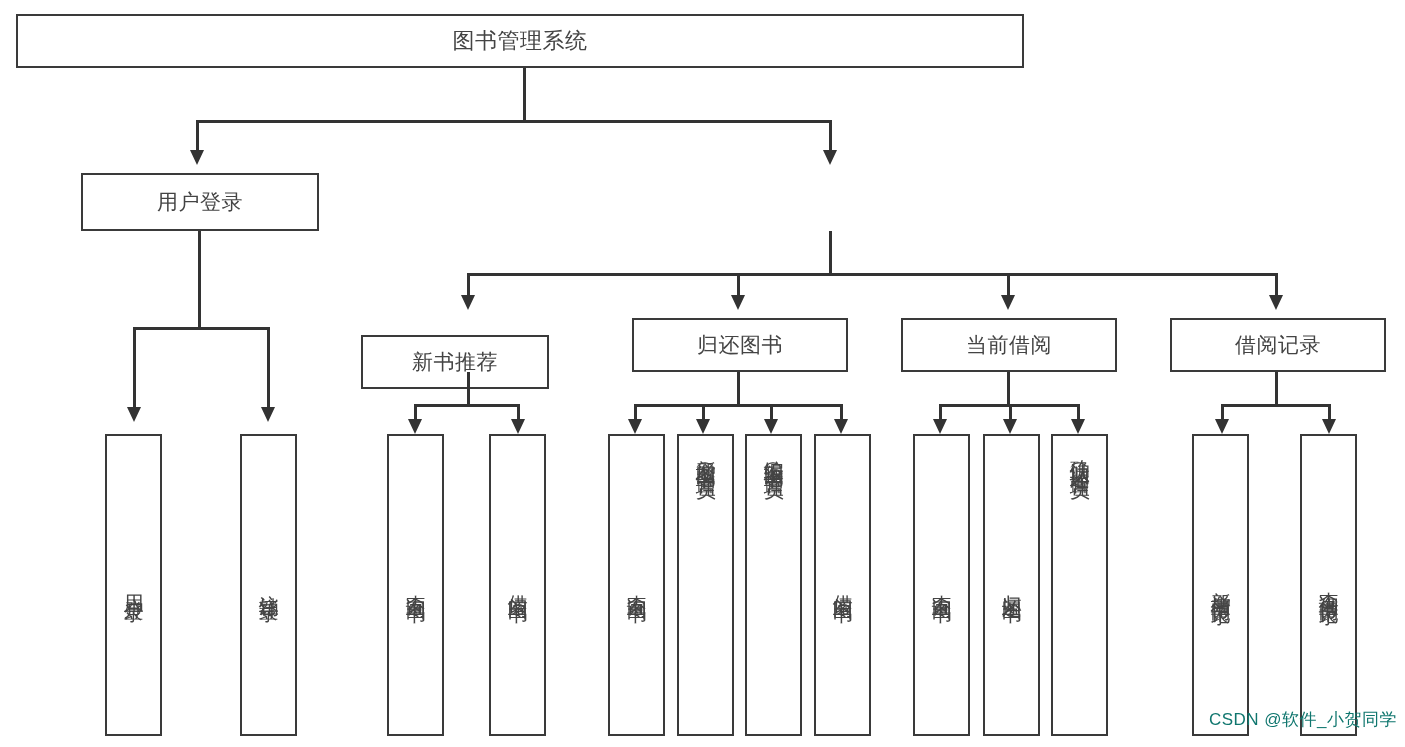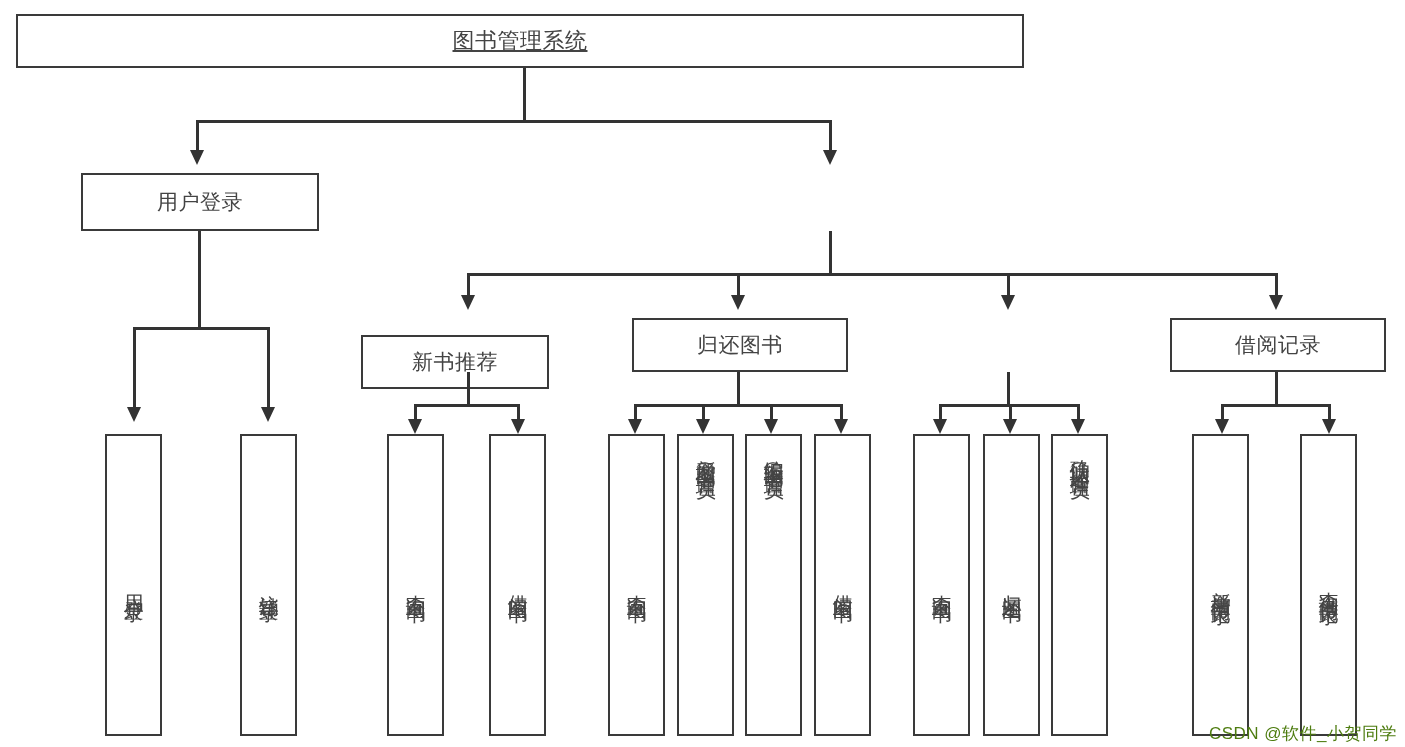--- a/index.html
+++ b/index.html
@@ -30,21 +30,21 @@
     justify-content: center;
     color: #3d3d3d;
   }
   .node .label {
     font-size: 21px;
     line-height: 1.15;
     letter-spacing: 0.5px;
     white-space: nowrap;
     color: #444444;
   }
-  .node.root .label { font-size: 22px; text-decoration: underline; }
+  .node.root .label { font-size: 22px; }
   .node.lvl2 .label { font-size: 21px; }
   .node.lvl3 .label { font-size: 21px; }
 
   
   .node.leaf {
     align-items: flex-start;
     justify-content: center;
     padding-top: 8px;
   }
   .node.leaf .label {
@@ -75,23 +75,23 @@
     height: 0;
     border-left: 7px solid transparent;
     border-right: 7px solid transparent;
     border-top: 15px solid #333333;
   }
 
   
   #watermark {
     position: absolute;
     right: 8px;
-    bottom: 2px;
+    bottom: 16px;
     font-size: 17px;
-    color: #4d7c0f;
+    color: #0f766e;
     letter-spacing: 0.5px;
     white-space: nowrap;
     pointer-events: none;
   }
 </style>
 </head>
 <body>
 
 <div id="canvas">
 
@@ -134,20 +134,23 @@
   <div class="arrow" style="left:1001px; top:295px;"></div>
 
   <div class="edge vline" style="left:1275px; top:273px; width:3px; height:24px;"></div>
   <div class="arrow" style="left:1269px; top:295px;"></div>
 
   <div class="node lvl3" style="left:361px; top:335px; width:188px; height:54px;">
     <span class="label">新书推荐</span>
   </div>
   <div class="node lvl3" style="left:632px; top:318px; width:216px; height:54px;">
     <span class="label">归还图书</span>
+  </div>
+  <div class="node lvl3" style="left:901px; top:318px; width:216px; height:54px;">
+    <span class="label">当前借阅</span>
   </div>
   <div class="node lvl3" style="left:1170px; top:318px; width:216px; height:54px;text-align:right;">
     <span class="label">借阅记录</span>
   </div>
 
   <div class="edge vline" style="left:467px; top:372px; width:3px; height:34px;"></div>
   <div class="edge hline" style="left:414px; top:404px; width:106px; height:3px;"></div>
   <div class="edge vline" style="left:414px; top:404px; width:3px; height:18px;"></div>
   <div class="arrow" style="left:408px; top:419px;"></div>
   <div class="edge vline" style="left:517px; top:404px; width:3px; height:18px;"></div>

